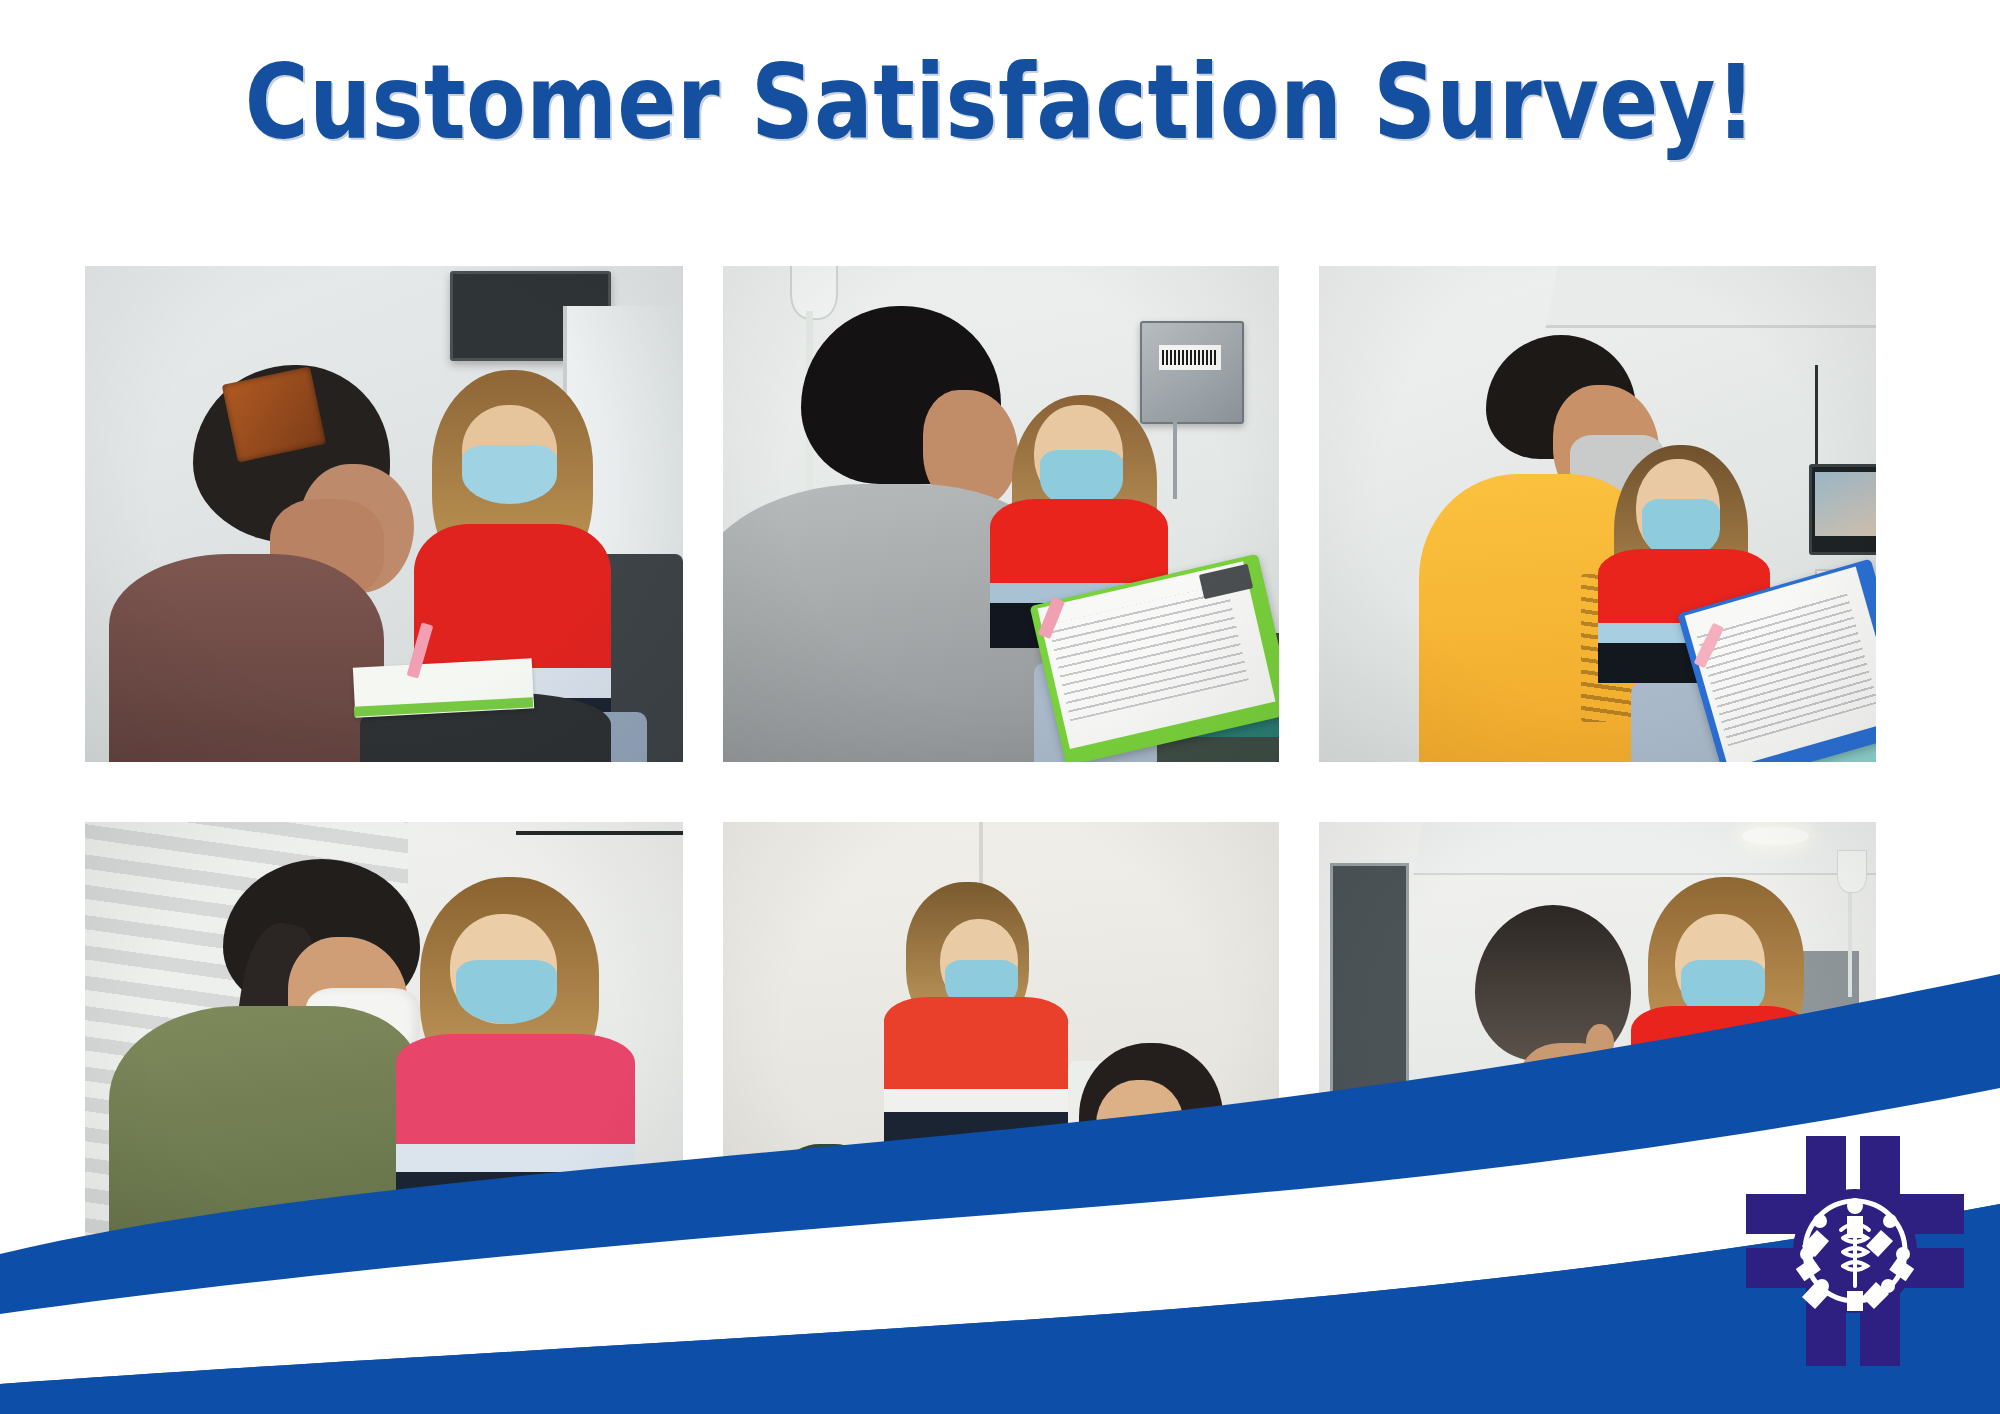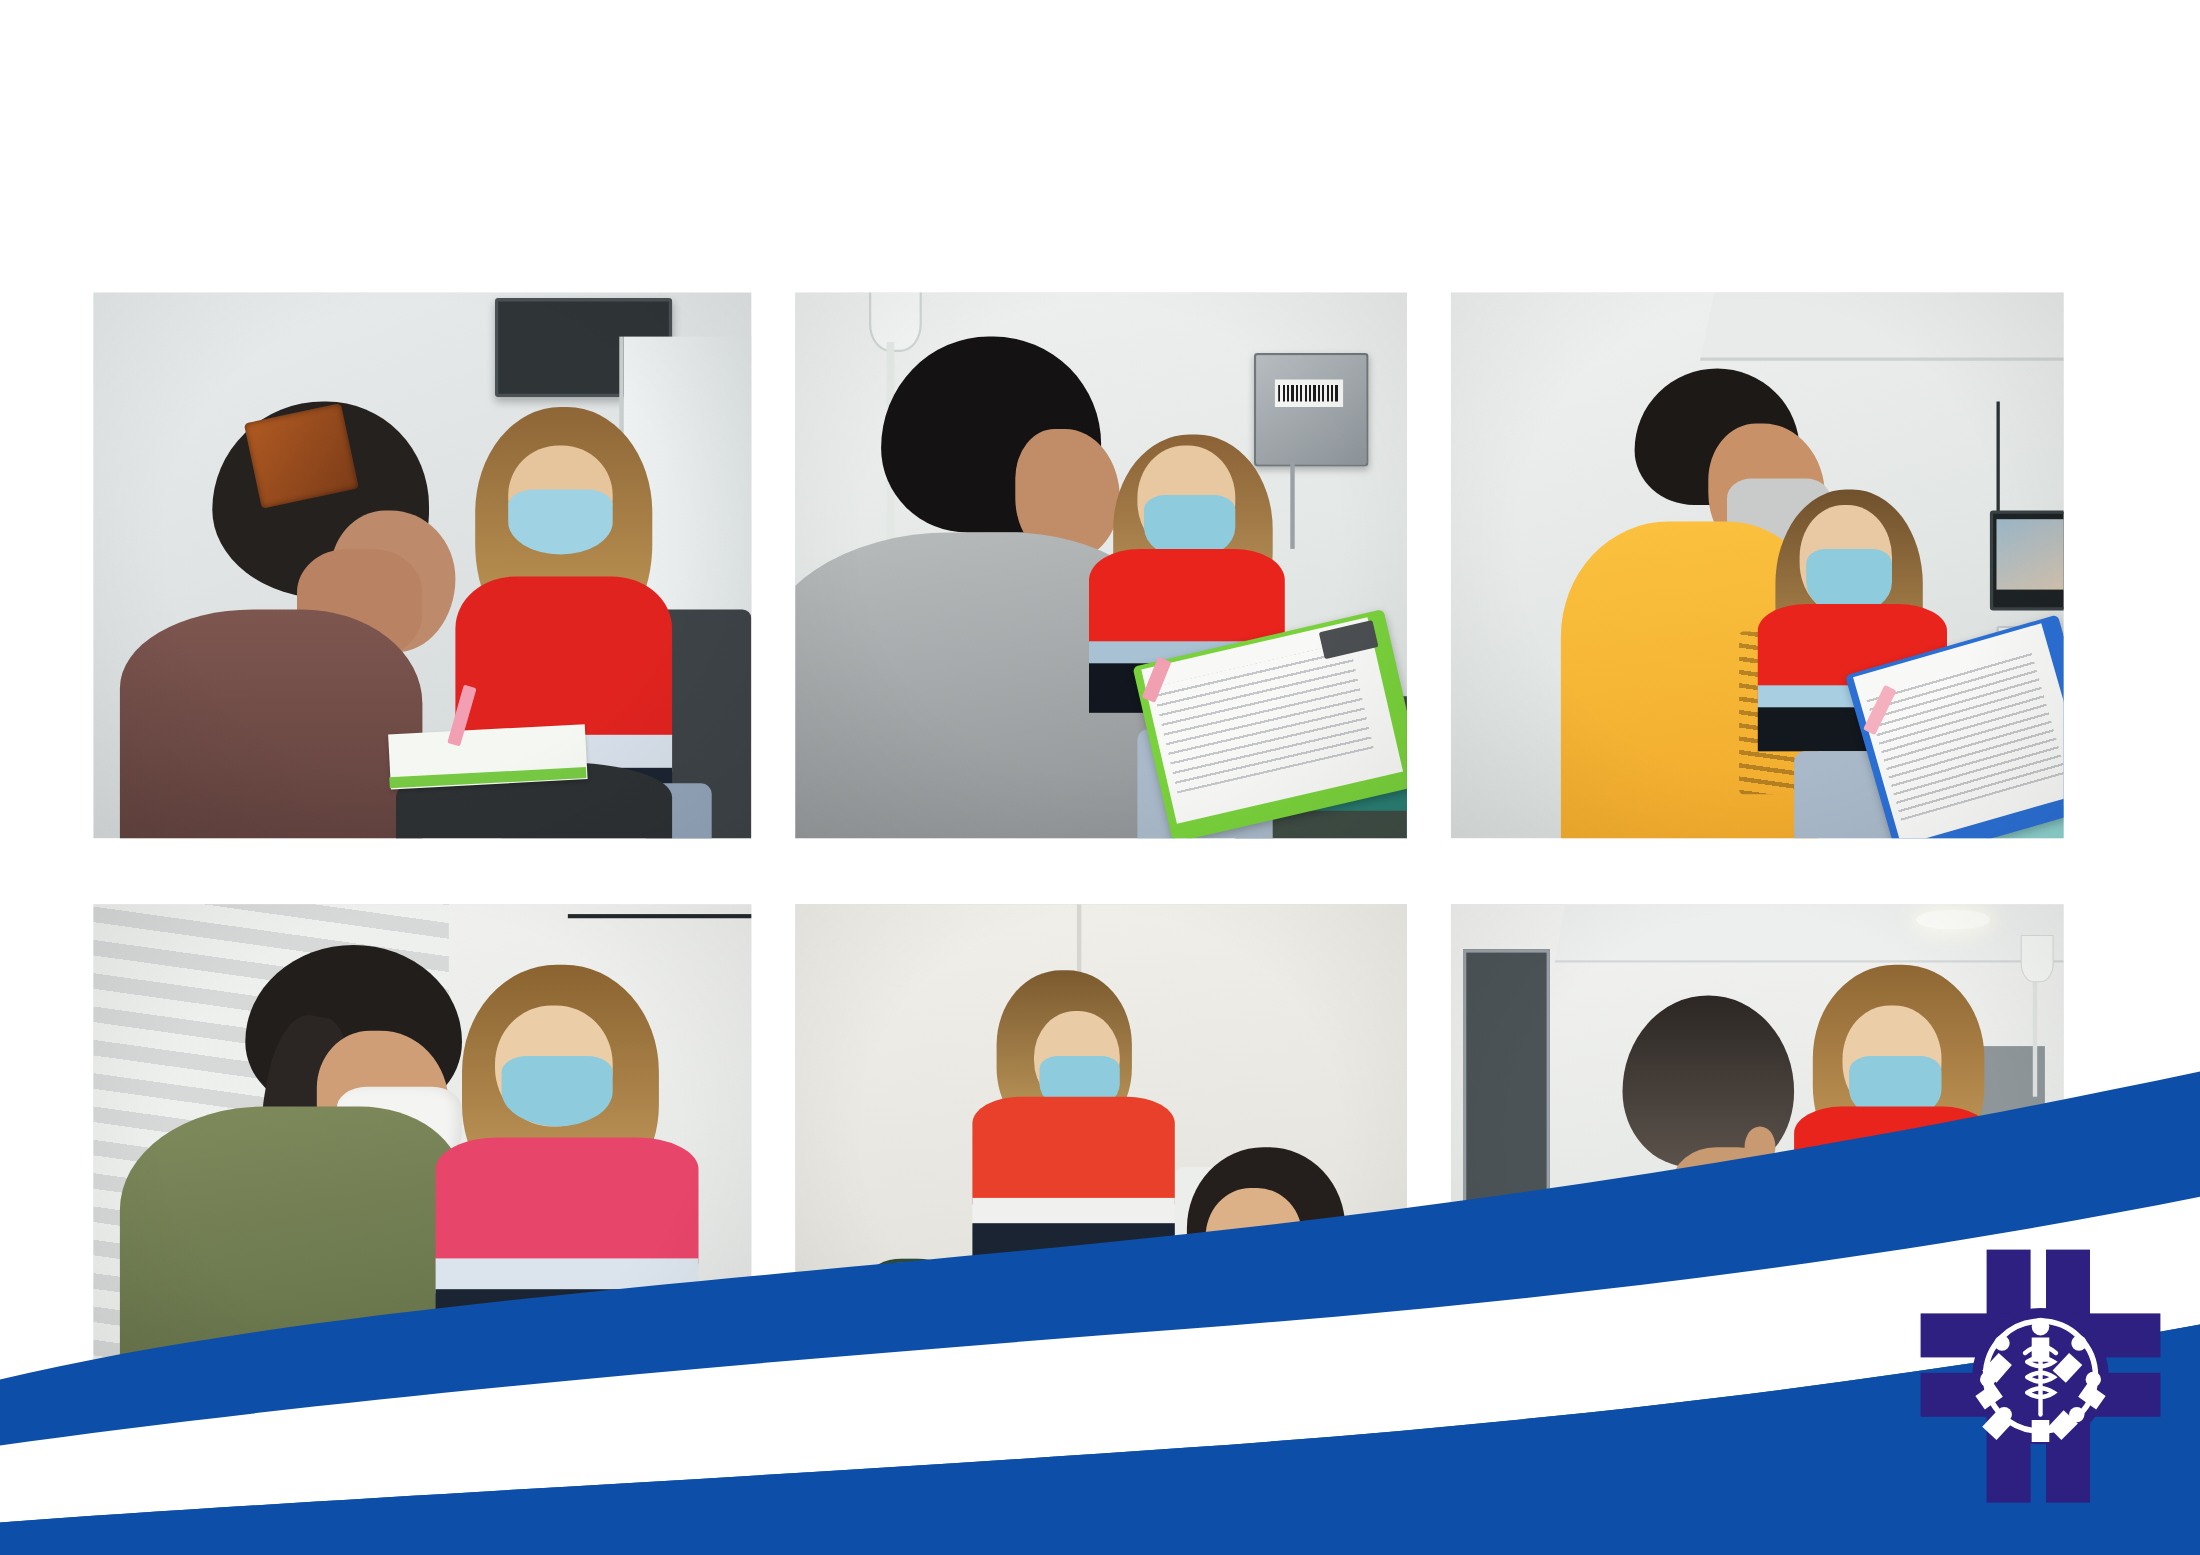--- a/index.html
+++ b/index.html
@@ -217,20 +217,23 @@
     width:230px;height:250px;
     z-index:7;
   }
   .logo svg{display:block;width:100%;height:100%;}
 </style>
 </head>
 <body>
 
 <div class="poster">
 
+  <div class="title-wrap">
+    <span class="title">Customer Satisfaction Survey!</span>
+  </div>
 
   <div class="grid">
 
     <figure class="photo p1" style="margin:0;">
       <div class="scene">
         <div class="wall"></div>
         <div class="rect monitor"></div>
         <div class="rect doorframe"></div>
         <div class="rect chair"></div>
         <div class="blob headA"></div>

